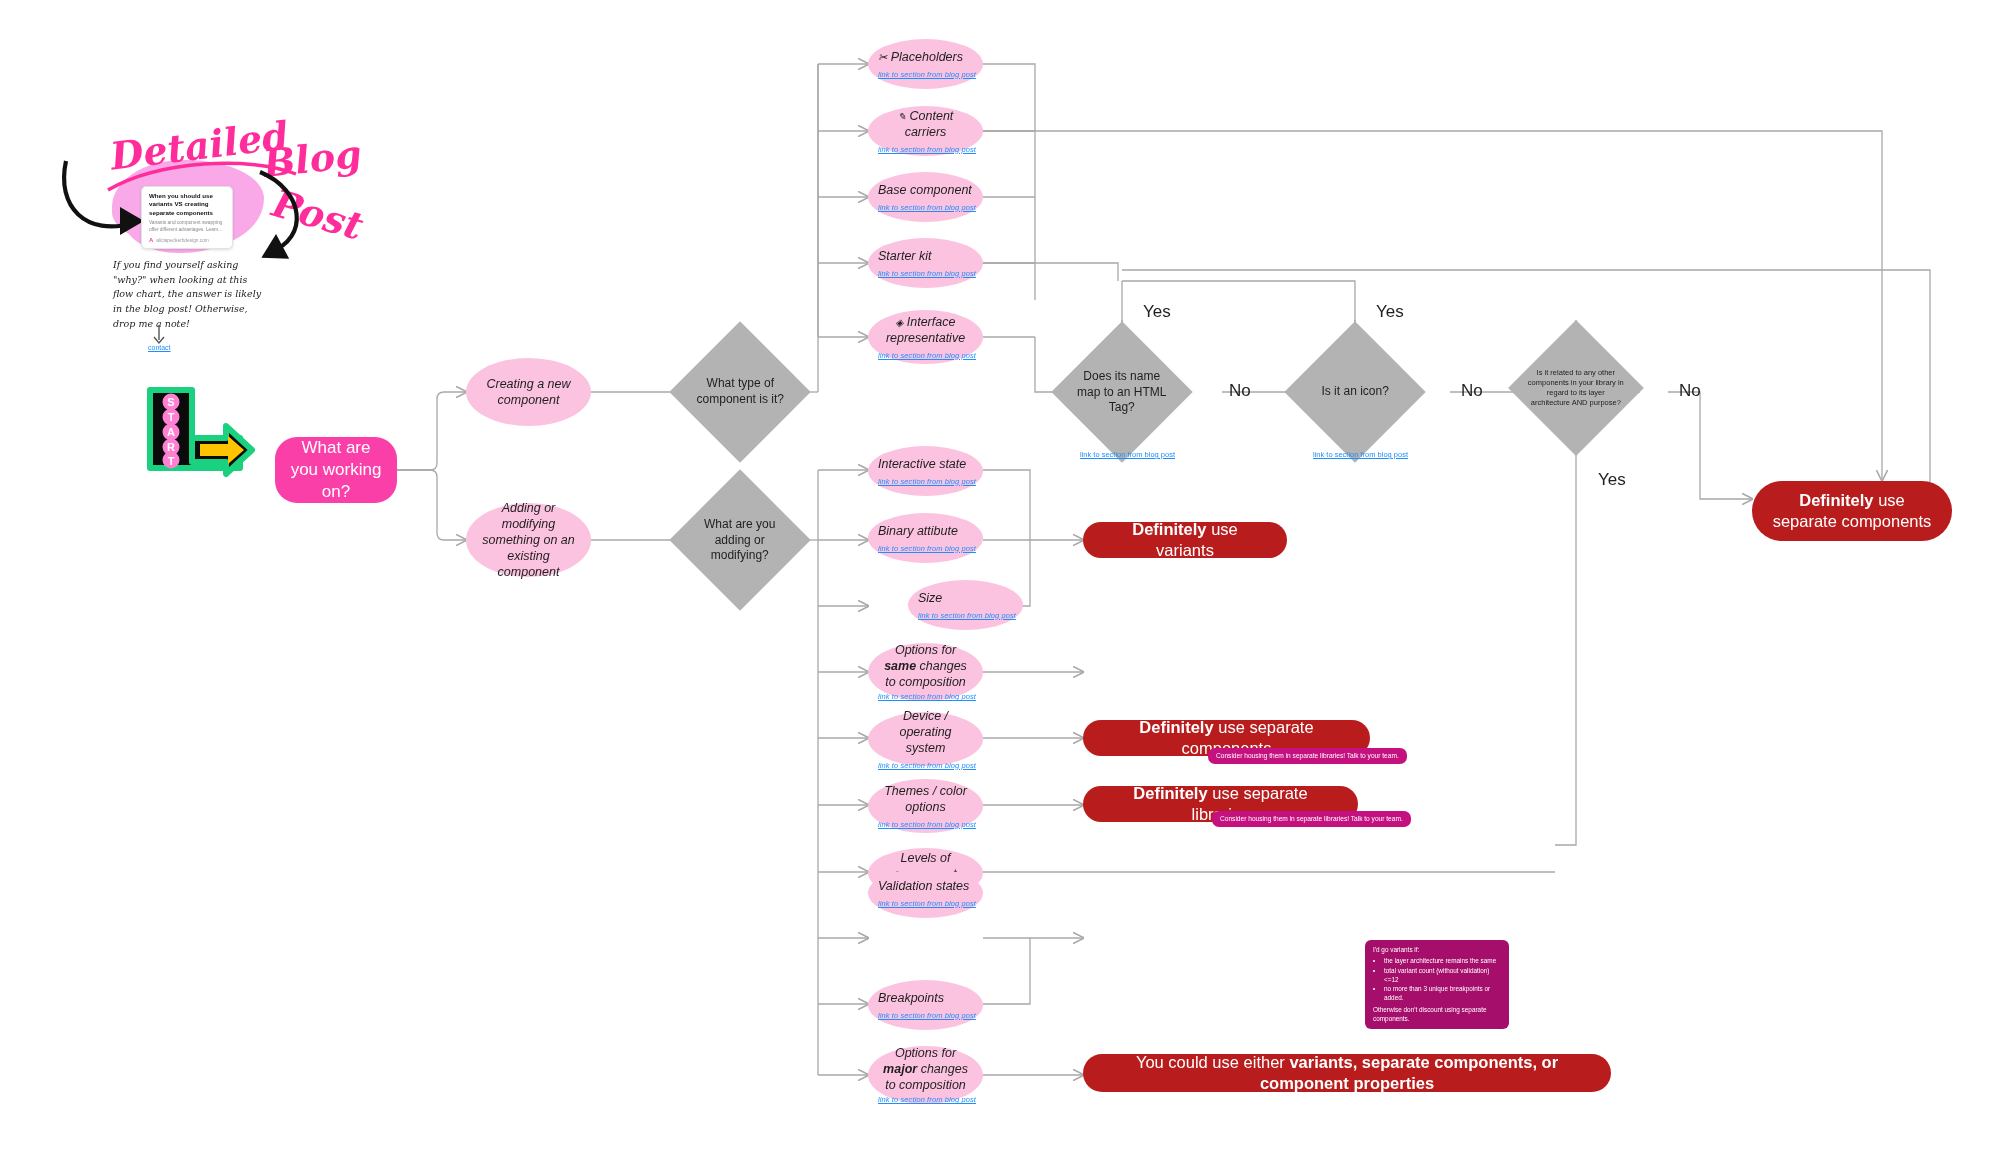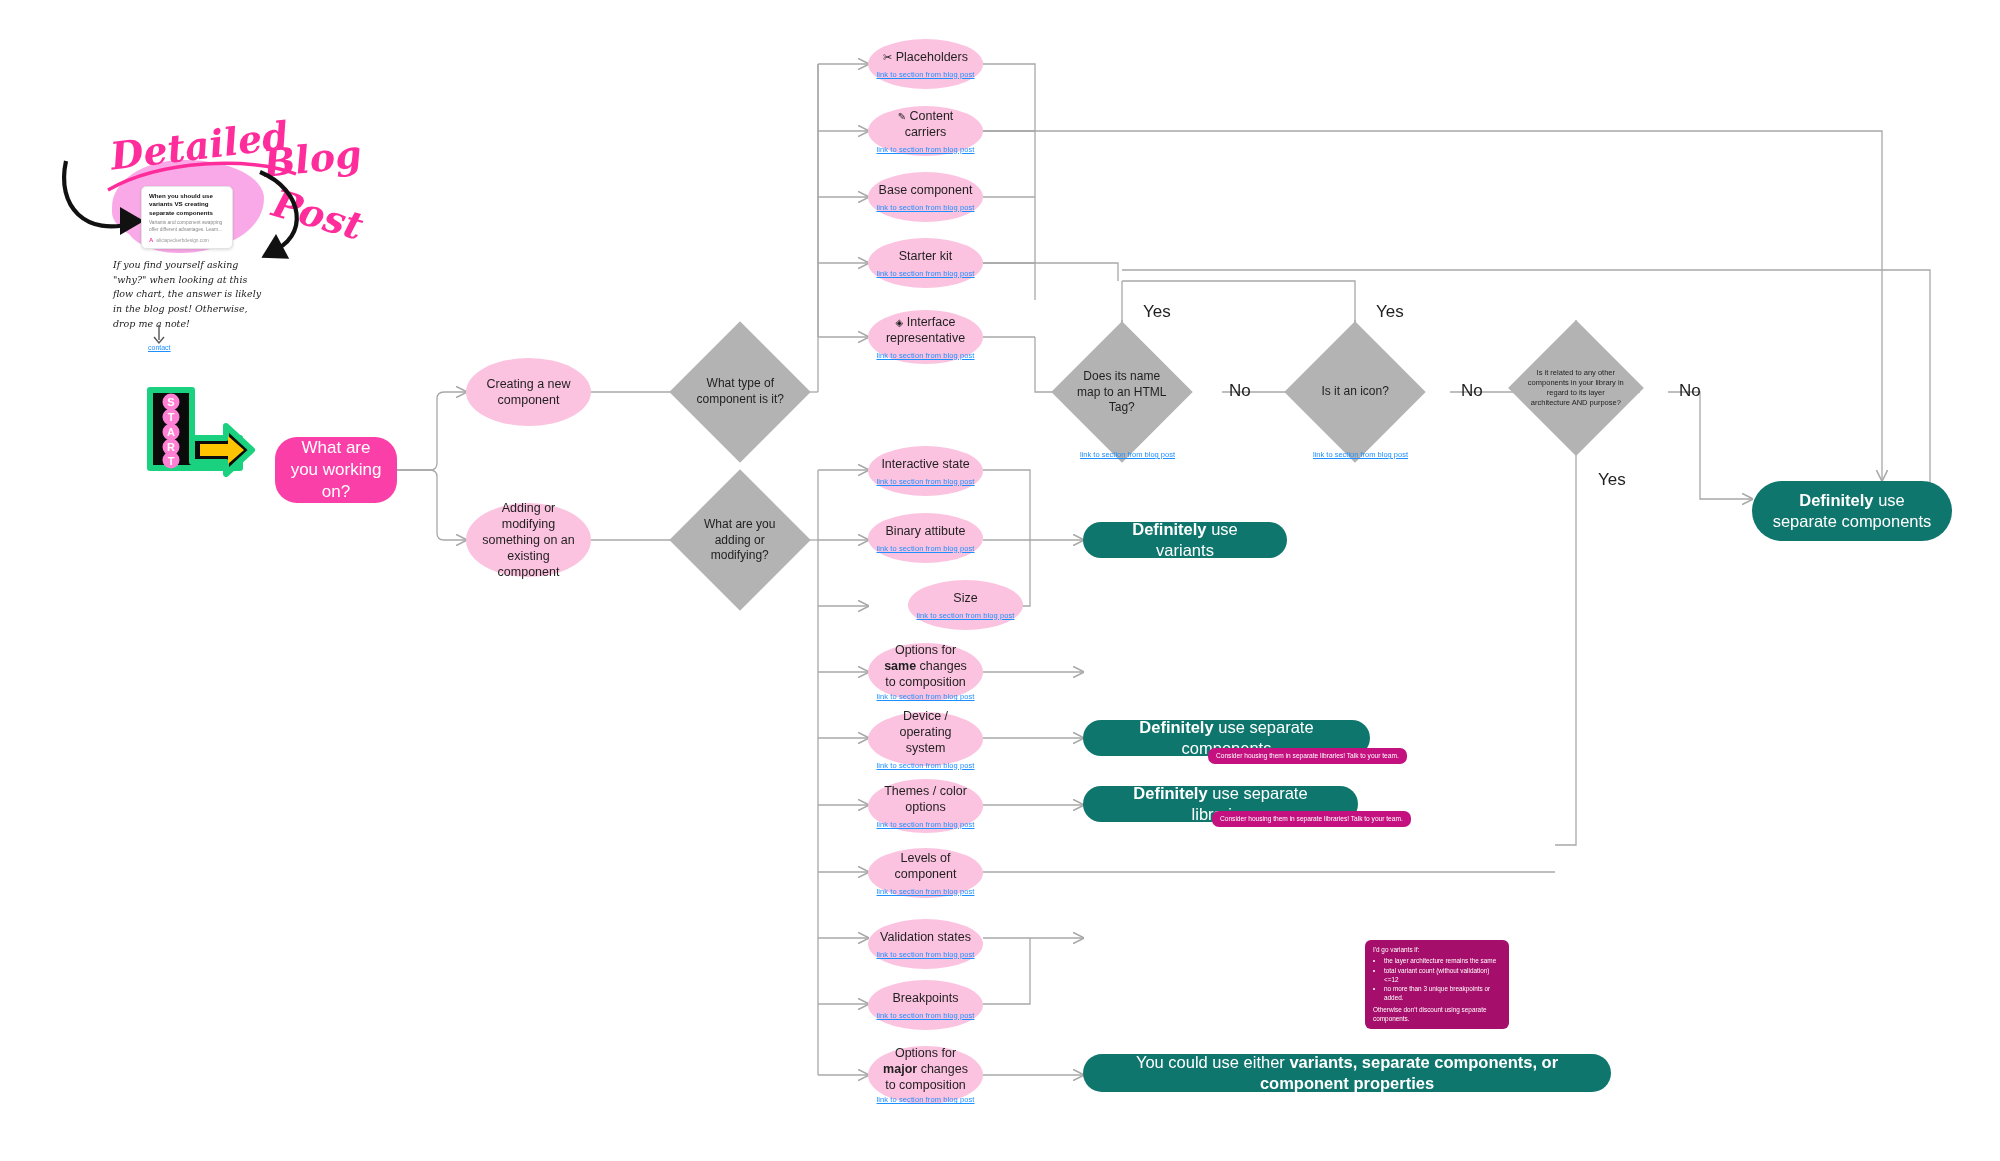--- a/index.html
+++ b/index.html
@@ -14,27 +14,28 @@
   #canvas { position: absolute; inset: 0; }
   svg.wires { position: absolute; left: 0; top: 0; width: 2000px; height: 1161px; pointer-events: none; }
 
   
   .oval {
     position: absolute;
     background: #FBC3E0;
     border-radius: 50%;
     display: flex;
     flex-direction: column;
-    align-items: center;
+    align-items: flex-start;
     justify-content: center;
     text-align: center;
     color: #1f1f1f;
     font-size: 12.5px;
     line-height: 1.28;
     padding: 4px 10px;
+    font-style: italic;
   }
   .oval .lbl { display: block; }
   .oval .lbl b { font-weight: 700; }
   .sublink {
     color: #1e8fff;
     text-decoration: underline;
     font-size: 7.5px;
     letter-spacing: .1px;
     margin-top: 5px;
     white-space: nowrap;
@@ -73,21 +74,21 @@
     color: #ffffff;
     display: flex; align-items: center; justify-content: center;
     text-align: center;
     font-size: 17px;
     line-height: 1.3;
     padding: 6px 12px;
   }
 
   .banner {
     position: absolute;
-    background: #0f766e;
+    background: #b91c1c;
     border-radius: 999px;
     color: #ffffff;
     display: flex; align-items: center; justify-content: center;
     text-align: center;
     font-size: 16.5px;
     line-height: 1.25;
     padding: 8px 20px;
   }
   .banner b { font-weight: 700; }
 
@@ -373,21 +374,21 @@
     <span class="sublink">link to section from blog post</span>
   </div>
   <div class="oval" style="left:868px; top:779px; width:115px; height:54px;">
     <span class="lbl">Themes / color options</span>
     <span class="sublink">link to section from blog post</span>
   </div>
   <div class="oval" style="left:868px; top:848px; width:115px; height:50px;">
     <span class="lbl">Levels of component</span>
     <span class="sublink">link to section from blog post</span>
   </div>
-  <div class="oval" style="left:868px; top:919px; width:115px; height:50px;">
+  <div class="oval" style="left:868px; top:868px; width:115px; height:50px;">
     <span class="lbl">Validation states</span>
     <span class="sublink">link to section from blog post</span>
   </div>
   <div class="oval" style="left:868px; top:980px; width:115px; height:50px;">
     <span class="lbl">Breakpoints</span>
     <span class="sublink">link to section from blog post</span>
   </div>
   <div class="oval tight" style="left:868px; top:1046px; width:115px; height:58px;">
     <span class="lbl"><span>Options for </span><b>major</b><span> changes to composition</span></span>
     <span class="sublink">link to section from blog post</span>

